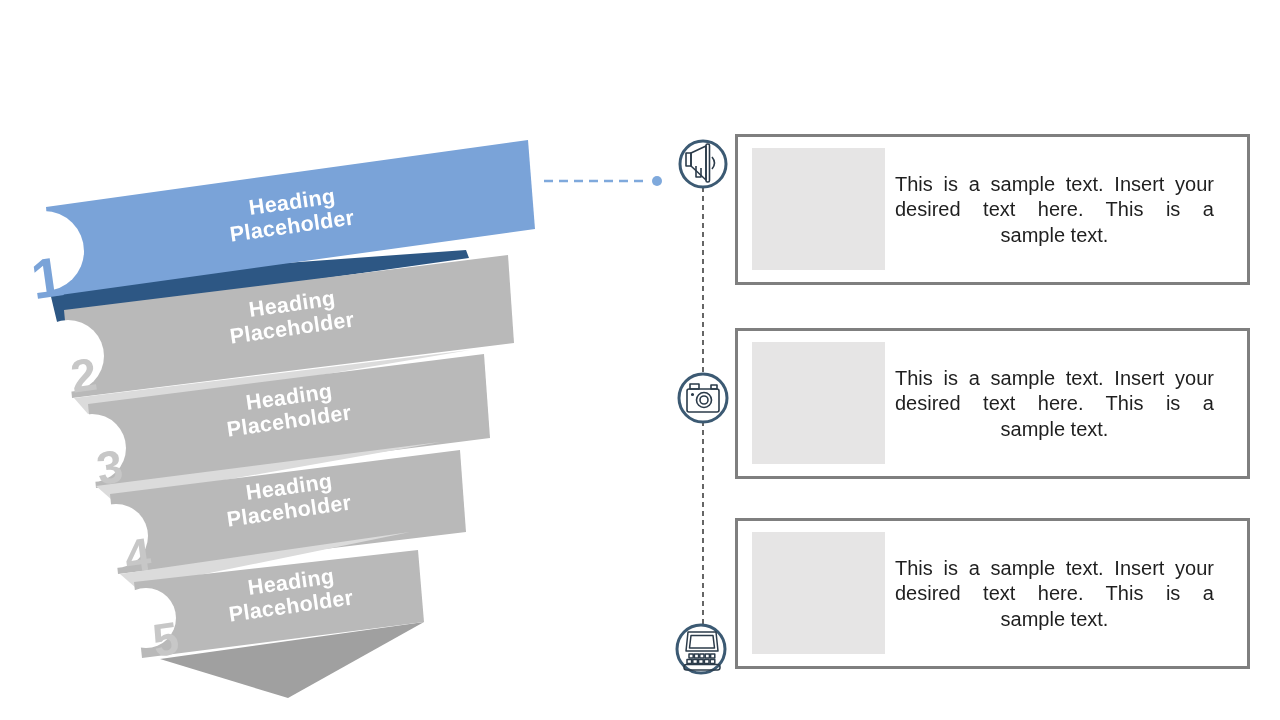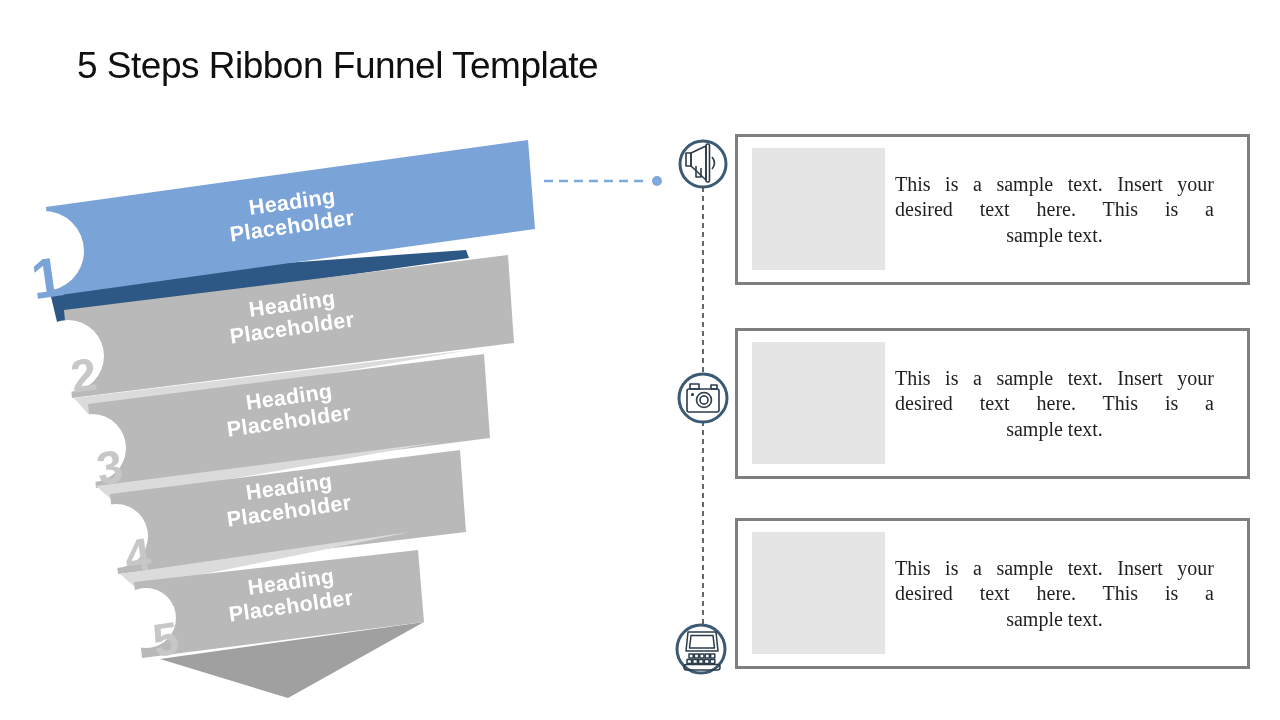--- a/index.html
+++ b/index.html
@@ -10,30 +10,29 @@
   .funnel-svg{position:absolute;left:0;top:0;}
   svg text{font-family:"Liberation Sans",sans-serif;}
   .heading{font-size:21.5px;font-weight:700;fill:#ffffff;text-anchor:middle;letter-spacing:.3px;}
   .num{font-weight:700;text-anchor:middle;}
   .num-big{font-size:56px;}
   .num-sm{font-size:46px;}
   .card{position:absolute;left:735px;width:515px;height:151px;box-sizing:border-box;
         border:3px solid #7f7f7f;background:#ffffff;}
   .thumb{position:absolute;left:14px;top:11px;width:133px;height:122px;background:#e6e5e5;}
   .card-text{position:absolute;left:157px;right:33px;top:50%;transform:translateY(-50%);
-             font-size:20px;line-height:25.5px;color:#1f1f1f;font-family:Liberation Serif, serif;}
+             font-size:20px;line-height:25.5px;color:#1f1f1f;}
   .jline{text-align:justify;text-align-last:justify;}
   .lline{text-align:center;}
 </style>
 </head>
 <body>
 
 <div class="stage">
 
-  <div class="slide-title">5 Steps Ribbon Funnel Template</div>
 
   <svg class="funnel-svg" width="1280" height="720" viewBox="0 0 1280 720">
 
     <line x1="544" y1="181" x2="648" y2="181" stroke-width="2.6" stroke-dasharray="9 6" stroke="#7FA9DC"></line>
     <circle cx="657" cy="181" r="5" fill="#7FA9DC"></circle>
     <line x1="703" y1="187" x2="703" y2="626" stroke-width="1.4" stroke-dasharray="5 4" stroke="#262626"></line>
 
     <g>
       <polygon points="47,280 466,250 469,258 86,312 58,326" fill="#2D5784"></polygon>
       <polygon points="46,207 528,140 535,229 53,296" fill="#7AA3D8"></polygon>

